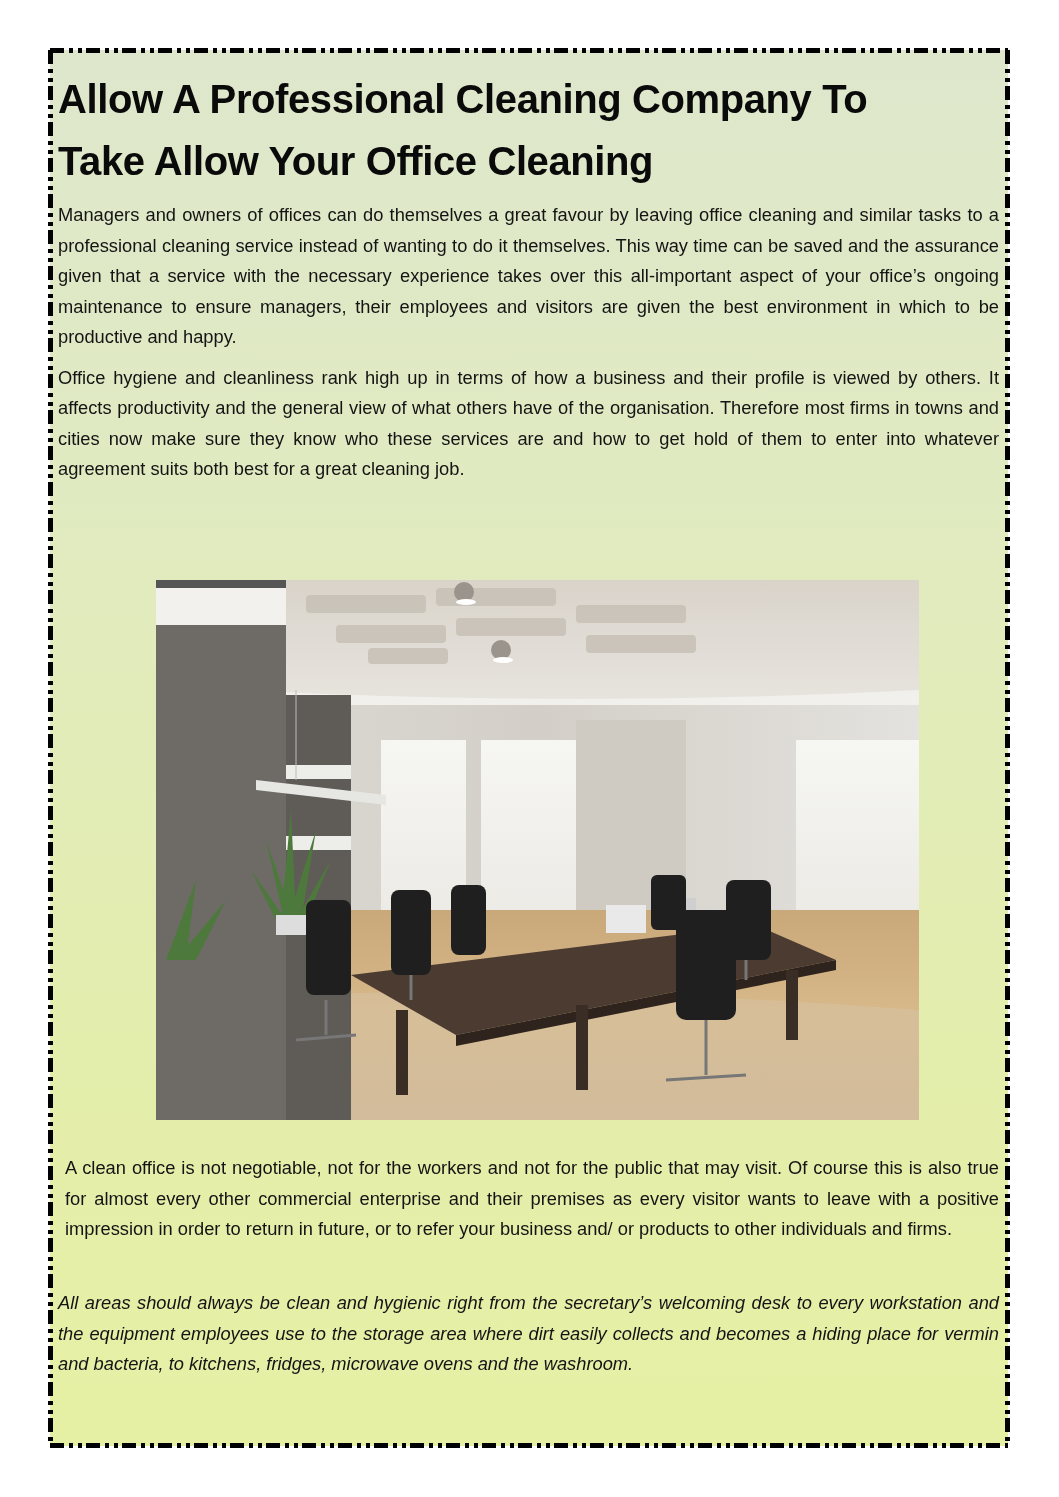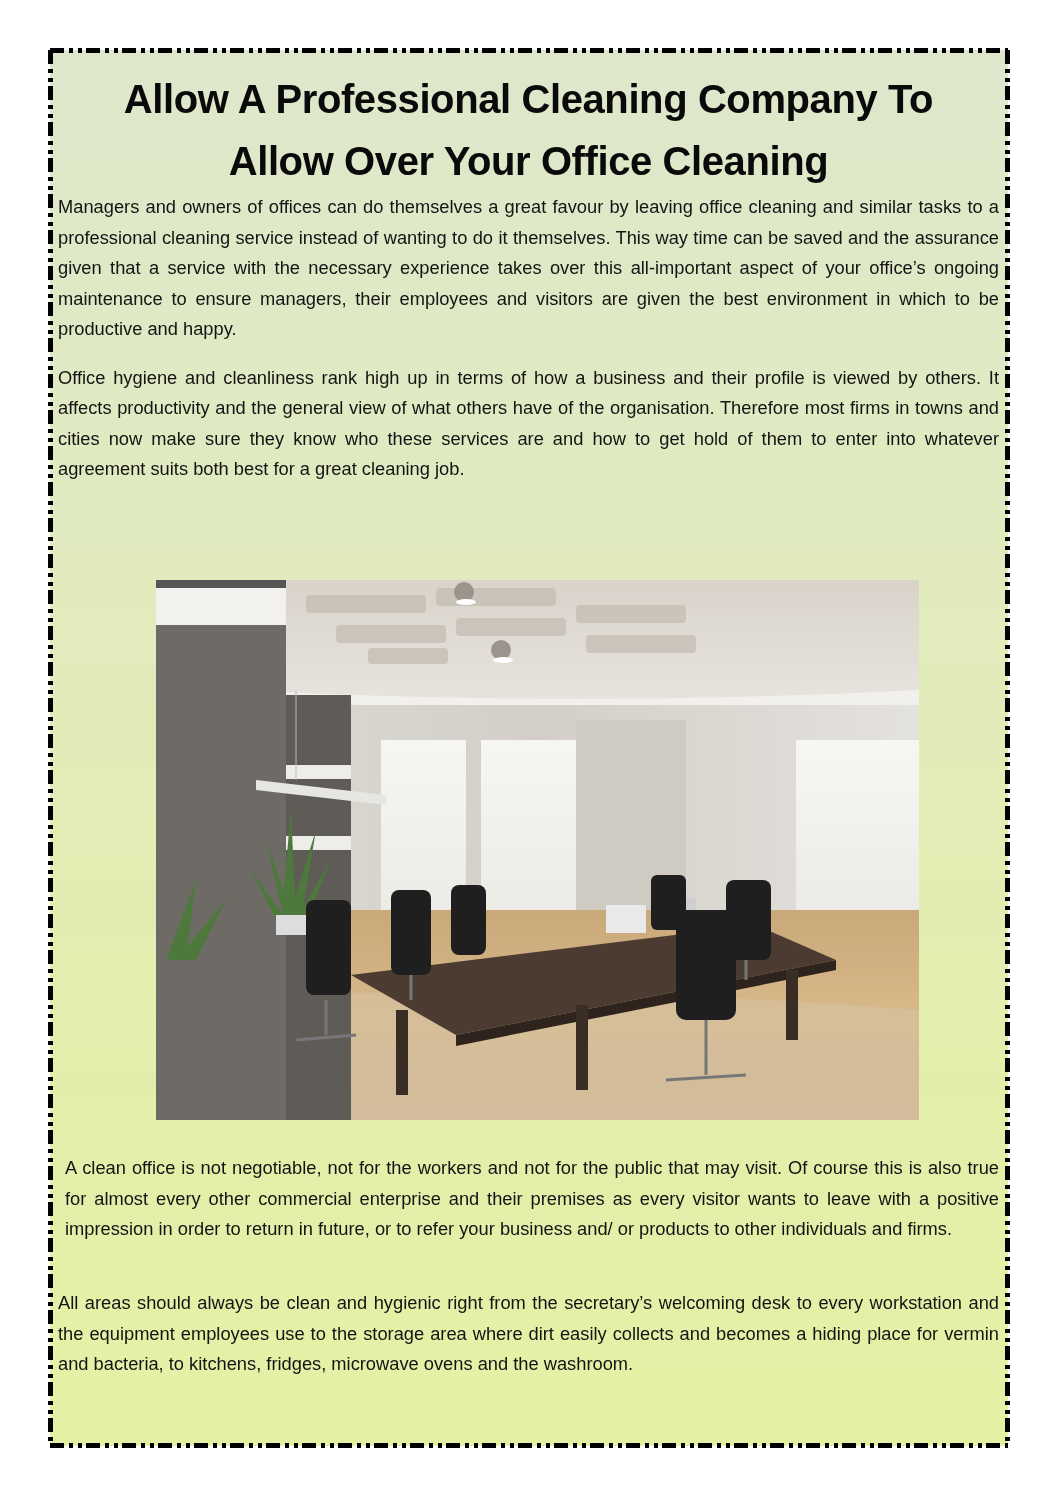--- a/index.html
+++ b/index.html
@@ -58,65 +58,64 @@
     .border.right { right: -2px; }
 
     .content {
       position: absolute;
       left: 8px;
       right: 9px;
       top: 0;
     }
     .title {
       margin: 18px 0 0 0;
-      text-align: center;
       font-weight: bold;
       font-size: 40px;
       line-height: 62px;
       letter-spacing: -0.4px;
       color: #0a0a0a;
       font-family: "Liberation Sans", sans-serif;
     }
     .para {
       margin: 0;
       text-align: justify;
       text-align-last: left;
       font-size: 18.3px;
       line-height: 30.5px;
       color: #141414;
       font-family: "Liberation Sans", sans-serif;
     }
-    .p1 { }
-    .p2 { margin-top: 18px; }
+    .p1 { margin-top: 8px; }
+    .p2 { margin-top: 10px; }
 
     .photo {
       position: absolute;
       left: 106px;
       top: 530px;
       width: 763px;
       height: 540px;
       overflow: hidden;
       background: #d8d2c8;
     }
     .p3 { position: absolute; top: 1103px; left: 15px; right: 9px; }
-    .p4 { position: absolute; top: 1238px; left: 8px; right: 9px; }
+    .p4 { position: absolute; top: 1238px; left: 8px; right: 9px; font-style: italic; }
   </style>
 </head>
 <body>
 
 <div class="page-frame">
   <div class="border top"></div>
   <div class="border bottom"></div>
   <div class="border left"></div>
   <div class="border right"></div>
 
   <div class="content">
     <h1 class="title">
       <span>Allow A Professional Cleaning Company To</span><br>
-      <span>Allow Over Your Office Cleaning</span><br>
+      <span>Take Allow Your Office Cleaning</span><br>
     </h1>
     <p class="para p1">Managers and owners of offices can do themselves a great favour by leaving office cleaning and similar tasks to a professional cleaning service instead of wanting to do it themselves. This way time can be saved and the assurance given that a service with the necessary experience takes over this all-important aspect of your office’s ongoing maintenance to ensure managers, their employees and visitors are given the best environment in which to be productive and happy.</p>
     <p class="para p2">Office hygiene and cleanliness rank high up in terms of how a business and their profile is viewed by others. It affects productivity and the general view of what others have of the organisation. Therefore most firms in towns and cities now make sure they know who these services are and how to get hold of them to enter into whatever agreement suits both best for a great cleaning job.</p>
   </div>
 
   <div class="photo" title="office conference room">
     <svg width="763" height="540" viewBox="0 0 763 540" xmlns="http://www.w3.org/2000/svg">
       <defs>
         <linearGradient id="ceil" x1="0" y1="0" x2="0" y2="1">
           <stop offset="0" stop-color="#d9d3ca"></stop>

